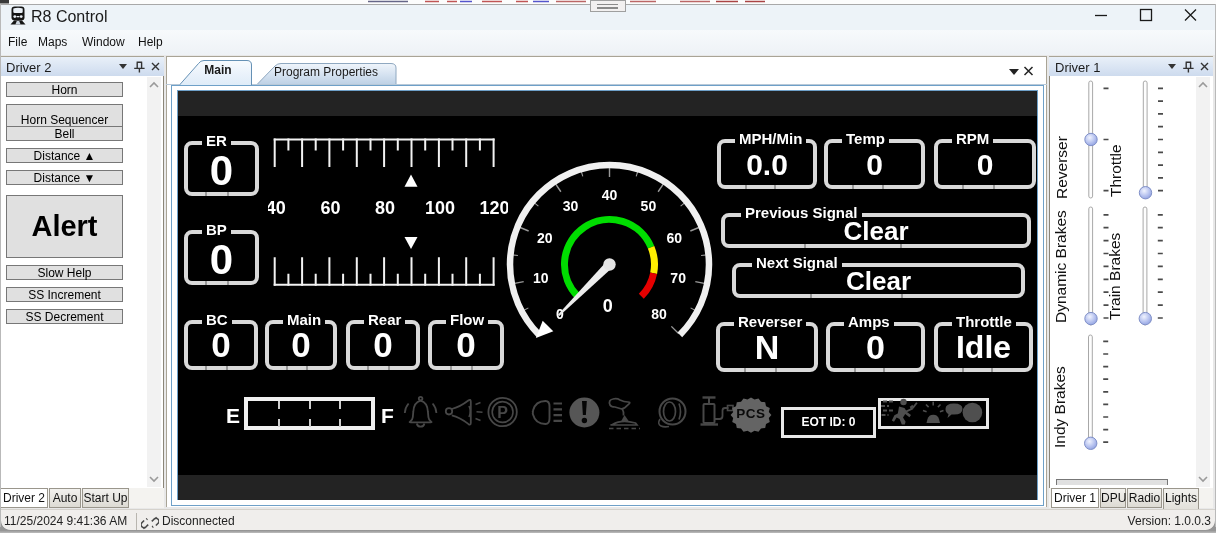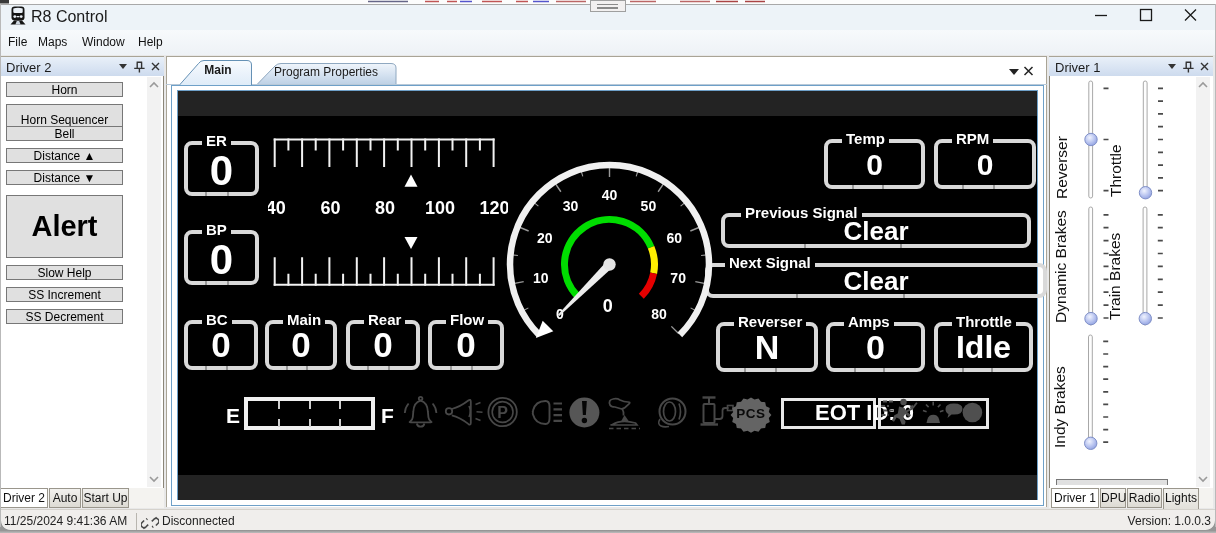--- a/index.html
+++ b/index.html
@@ -220,34 +220,38 @@
       </div>
     <div class="gbox" style="left:168px;top:229px;width:74px;height:50px;">
         <span class="lbl">Rear</span>
         <span class="val" style="top:1px;font-size:35px;">0</span>
       </div>
     <div class="gbox" style="left:250px;top:229px;width:76px;height:50px;">
         <span class="lbl">Flow</span>
         <span class="val" style="top:1px;font-size:35px;">0</span>
       </div>
 
+    <div class="gbox" style="left:539px;top:48px;width:100px;height:50px;">
+        <span class="lbl">MPH/Min</span>
+        <span class="val" style="top:5px;font-size:30px;">0.0</span>
+      </div>
     <div class="gbox" style="left:646px;top:48px;width:101px;height:50px;">
         <span class="lbl">Temp</span>
         <span class="val" style="top:5px;font-size:30px;">0</span>
       </div>
     <div class="gbox" style="left:756px;top:48px;width:102px;height:50px;">
         <span class="lbl">RPM</span>
         <span class="val" style="top:5px;font-size:30px;">0</span>
       </div>
 
     <div class="gbox" style="left:543px;top:122px;width:310px;height:35px;">
         <span class="lbl" style="left:16px;">Previous Signal</span>
         <span class="val" style="top:-1px;font-size:26px;">Clear</span>
       </div>
-    <div class="gbox" style="left:527px;top:172px;width:342px;height:35px;">
+    <div class="gbox" style="left:554px;top:172px;width:293px;height:35px;">
         <span class="lbl" style="left:16px;">Next Signal</span>
         <span class="val" style="top:-1px;font-size:26px;">Clear</span>
       </div>
 
     <div class="gbox" style="left:538px;top:231px;width:102px;height:50px;">
         <span class="lbl">Reverser</span>
         <span class="val" style="top:2px;font-size:34px;">N</span>
       </div>
     <div class="gbox" style="left:648px;top:231px;width:99px;height:50px;">
         <span class="lbl">Amps</span>
@@ -305,21 +309,21 @@
     <div class="abs" style="left:48px;top:313px;color:#fff;font-weight:bold;font-size:21px;">E</div>
     <div class="abs" style="left:66px;top:306px;width:131px;height:33px;border:4px solid #f0f0f0;background:#000;"></div>
     <div class="abs" style="left:100px;top:310px;width:2px;height:8px;background:#cfcfcf;"></div>
     <div class="abs" style="left:131px;top:310px;width:2px;height:8px;background:#cfcfcf;"></div>
     <div class="abs" style="left:161px;top:310px;width:2px;height:8px;background:#cfcfcf;"></div>
     <div class="abs" style="left:100px;top:328px;width:2px;height:8px;background:#cfcfcf;"></div>
     <div class="abs" style="left:131px;top:328px;width:2px;height:8px;background:#cfcfcf;"></div>
     <div class="abs" style="left:161px;top:328px;width:2px;height:8px;background:#cfcfcf;"></div>
     <div class="abs" style="left:203px;top:313px;color:#fff;font-weight:bold;font-size:21px;">F</div>
 
-    <div class="abs" style="left:603px;top:307px;width:95px;height:31px;border:3px solid #e8e8e8;color:#fff;font-weight:bold;font-size:22px;text-align:center;line-height:24px;white-space:nowrap;padding-left:31px;">EOT ID: 0</div>
+    <div class="abs" style="left:603px;top:316px;width:95px;height:31px;border:3px solid #e8e8e8;color:#fff;font-weight:bold;font-size:12px;text-align:center;line-height:24px;white-space:nowrap;">EOT ID: 0</div>
     <div class="abs" style="left:700px;top:307px;width:111px;height:31px;border:3px solid #e8e8e8;"></div>
 
     <svg class="abs" style="left:220px;top:300px;" width="600" height="46" viewBox="0 0 600 46">
 
       <g stroke="#474747" stroke-width="1.8" fill="none">
         <circle cx="22.6" cy="7.6" r="1.8"></circle>
         <path d="M22.6 9.7 q6.8 1.8 7.3 11 l0.5 5.5 q0.3 3 2.6 4.3 q1.5 0.9 -0.5 0.9 l-19.8 0 q-2 0 -0.5 -0.9 q2.3 -1.3 2.6 -4.3 l0.5 -5.5 q0.5 -9.2 7.3 -11 z"></path>
         <path d="M18.8 32.5 q0.6 3.2 3.8 3.2 q3.2 0 3.8 -3.2"></path>
         <path d="M10.6 12.5 q-3.4 3.8 -3.8 9.5"></path>
         <path d="M34.6 12.5 q3.4 3.8 3.8 9.5"></path>

